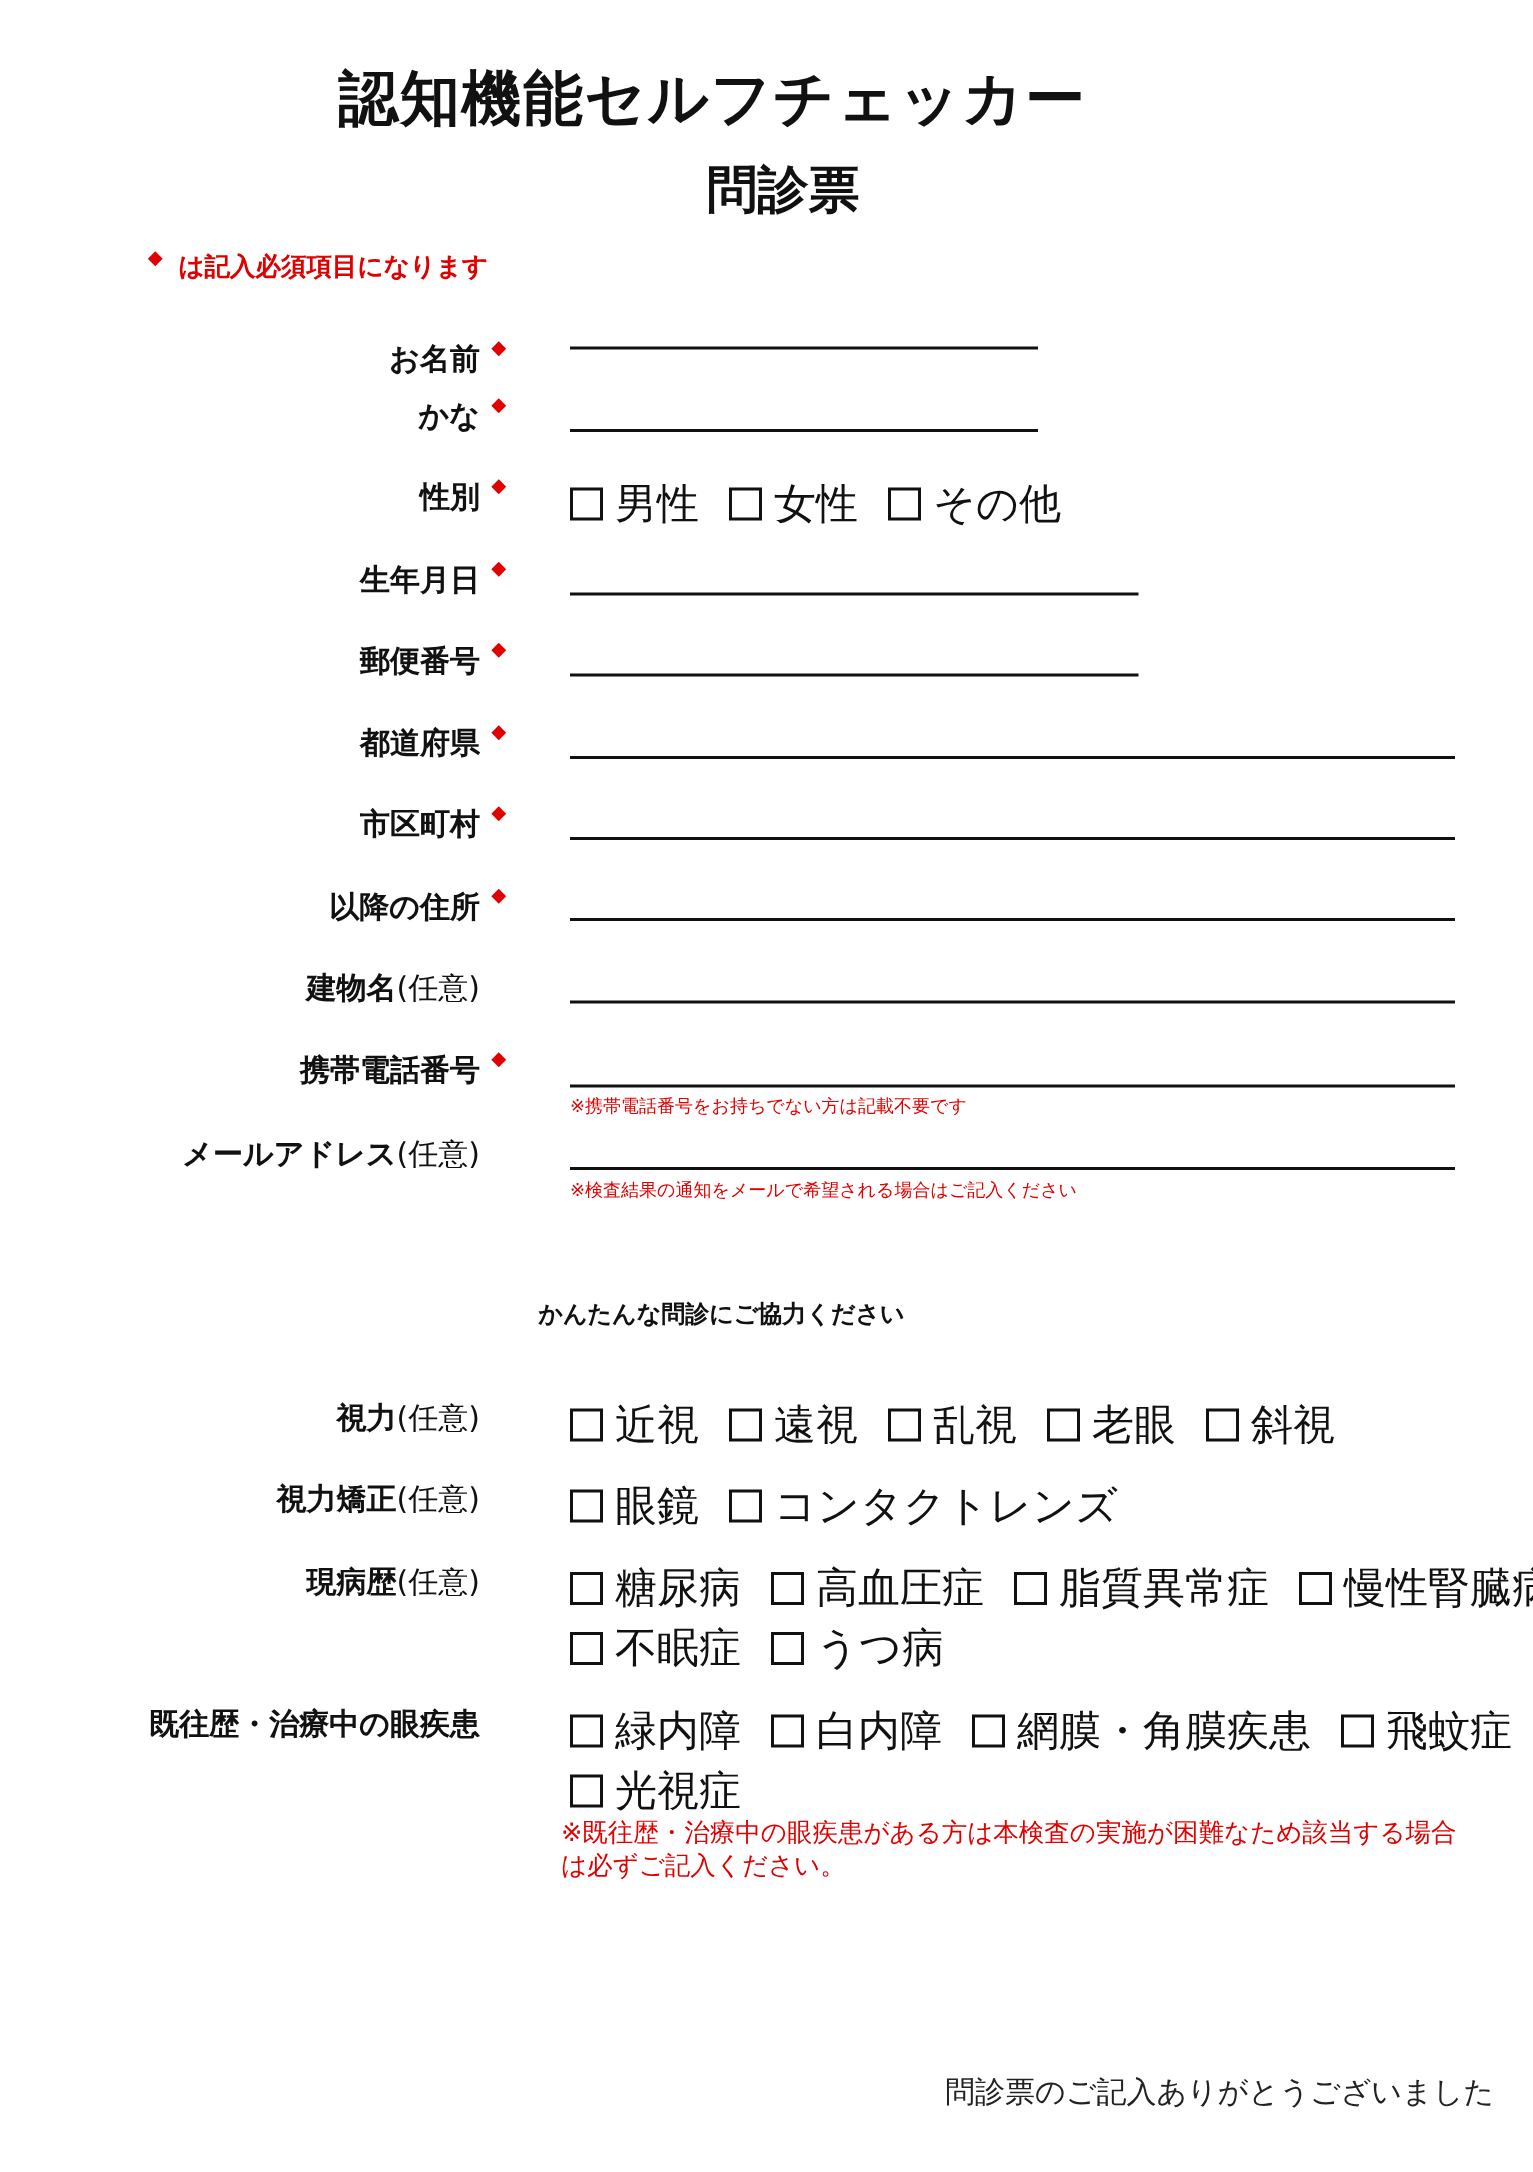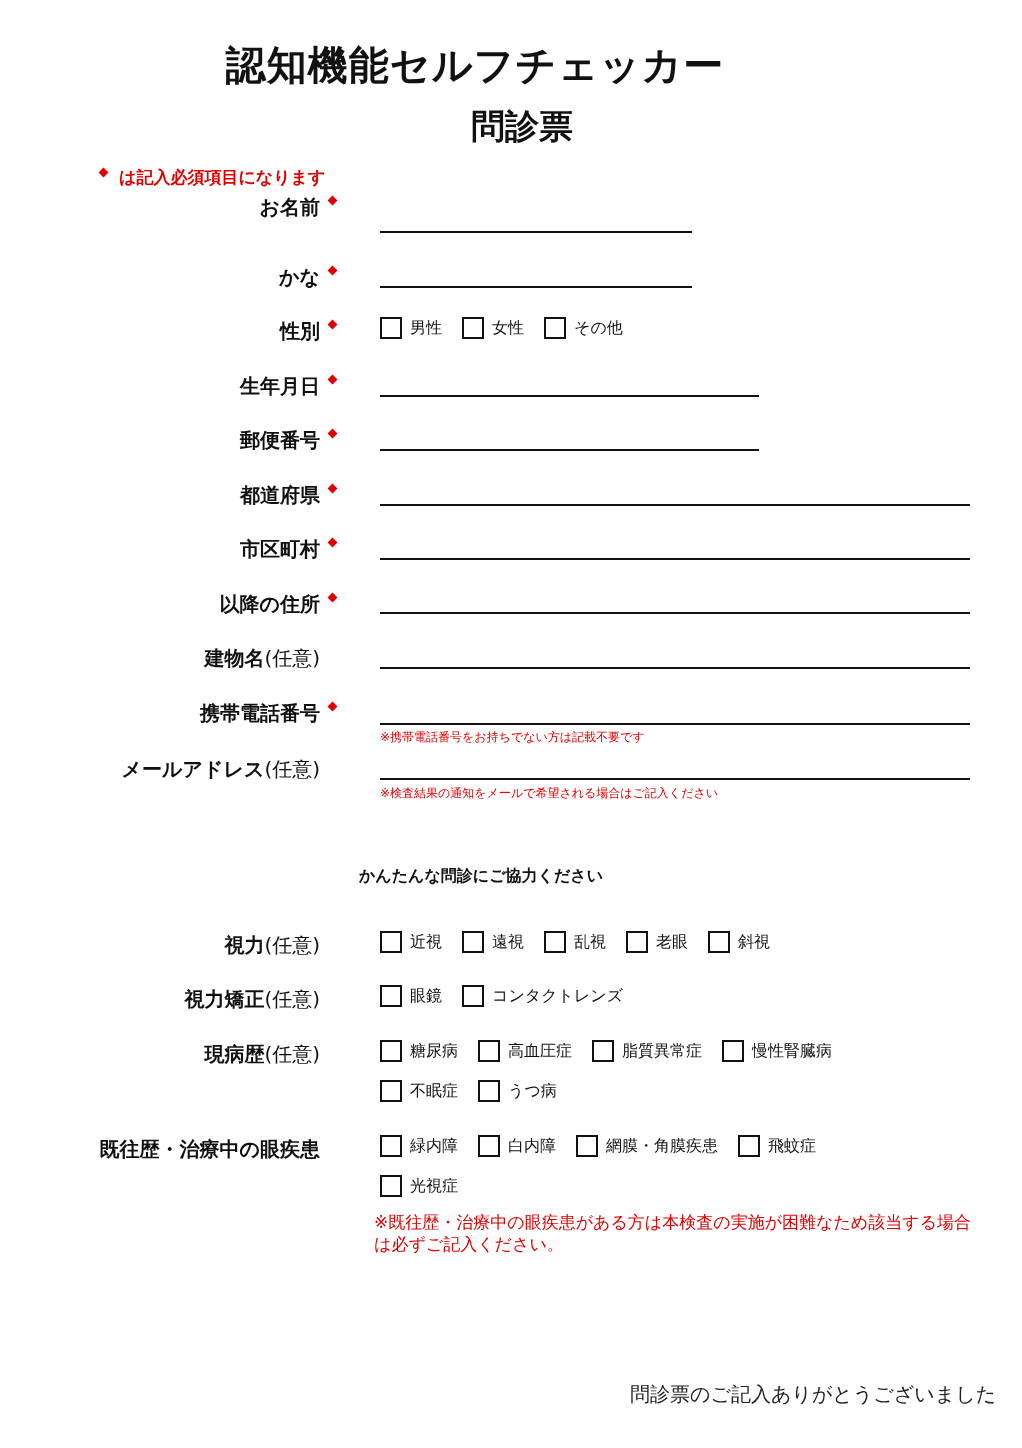--- a/index.html
+++ b/index.html
@@ -10,39 +10,39 @@
   .subtitle { position:absolute; left:0; width:1044px; text-align:center; top:104px;
               font-size:34px; font-weight:bold; }
   .req-note { position:absolute; left:100px; top:166px; color:#e00000; font-size:17px; font-weight:bold; }
   .diamond { display:inline-block; width:7px; height:7px; background:#e00000; transform:rotate(45deg);
              vertical-align:top; margin-top:3px; }
   .req-note .diamond { margin-right:12px; }
   .label { position:absolute; right:702px; font-size:20px; font-weight:bold; white-space:nowrap; }
   .label .opt { font-weight:normal; }
   .label .diamond { position:absolute; right:-16px; top:0px; }
   .line { position:absolute; left:380px; height:2px; background:#111; }
-  .opts { position:absolute; left:380px; font-size:16px; white-space:nowrap; display:flex; align-items:center; }
+  .opts { position:absolute; left:380px; font-size:28px; white-space:nowrap; display:flex; align-items:center; }
   .opt-item { display:inline-flex; align-items:center; margin-right:20px; }
   .box { display:inline-block; width:22px; height:22px; border:2px solid #111; box-sizing:border-box; margin-right:8px; background:#fff; }
   .small-red { position:absolute; color:#e00000; font-size:12px;margin-left:16px; }
   .section { position:absolute; left:0; width:962px; text-align:center; top:866px; font-size:16px; font-weight:bold; }
   .note-red { position:absolute; left:374px; top:1211px; color:#e00000; font-size:17px; line-height:22px; width:600px; }
   .footer { position:absolute; left:630px; top:1381px; font-size:20px; color:#222; }
 </style>
 </head>
 <body>
 
 <div class="title">認知機能セルフチェッカー</div>
 <div class="subtitle">問診票</div>
 
 <div class="req-note">
   <span class="diamond"></span><span>は記入必須項目になります</span>
 </div>
 
-<div class="label" style="top:194px;"><span>お名前</span><span class="diamond"></span></div>
+<div class="label" style="top:226px;"><span>お名前</span><span class="diamond"></span></div>
 <div class="line" style="top:231px;width:312px;"></div>
 
 <div class="label" style="top:264px;"><span>かな</span><span class="diamond"></span></div>
 <div class="line" style="top:286px;width:312px;"></div>
 
 <div class="label" style="top:318px;"><span>性別</span><span class="diamond"></span></div>
 <div class="opts" style="top:317px;">
   <span class="opt-item">
       <span class="box"></span>
       <span>男性</span>

